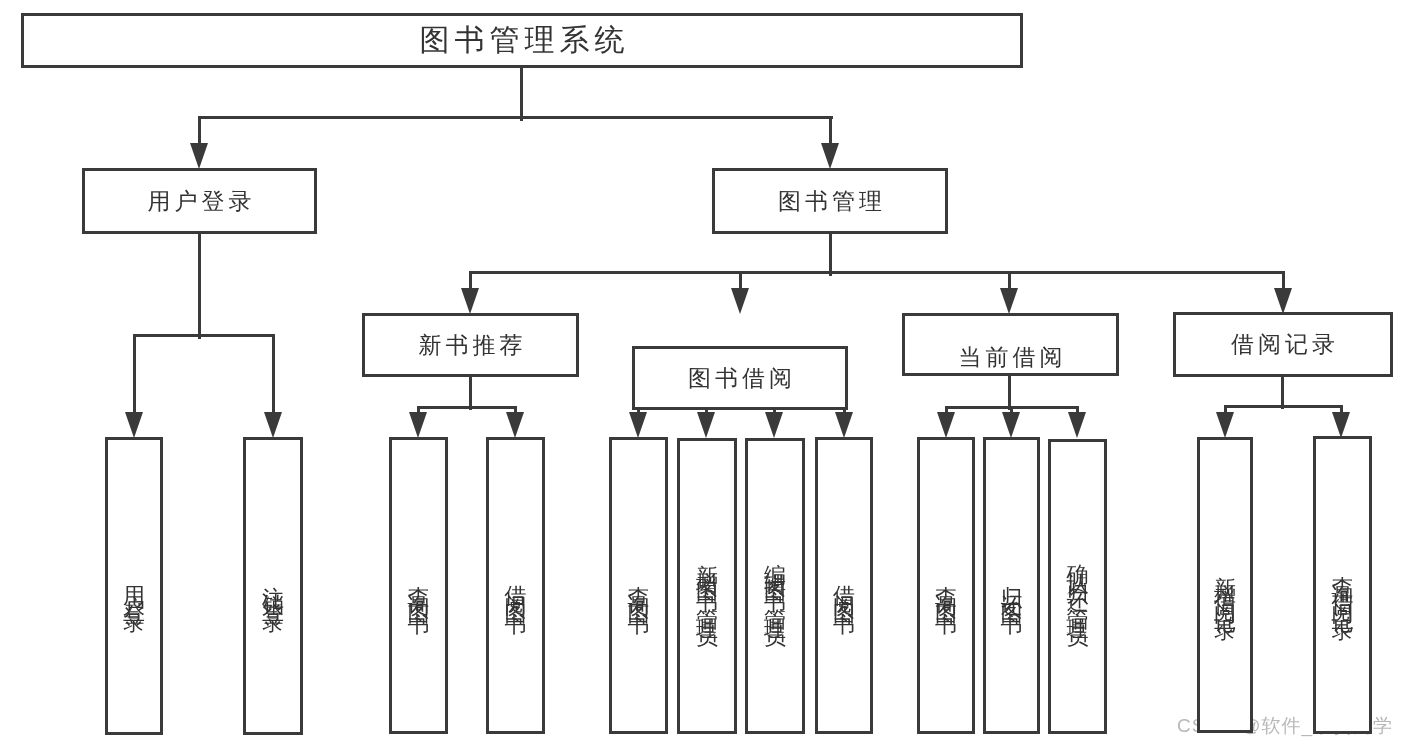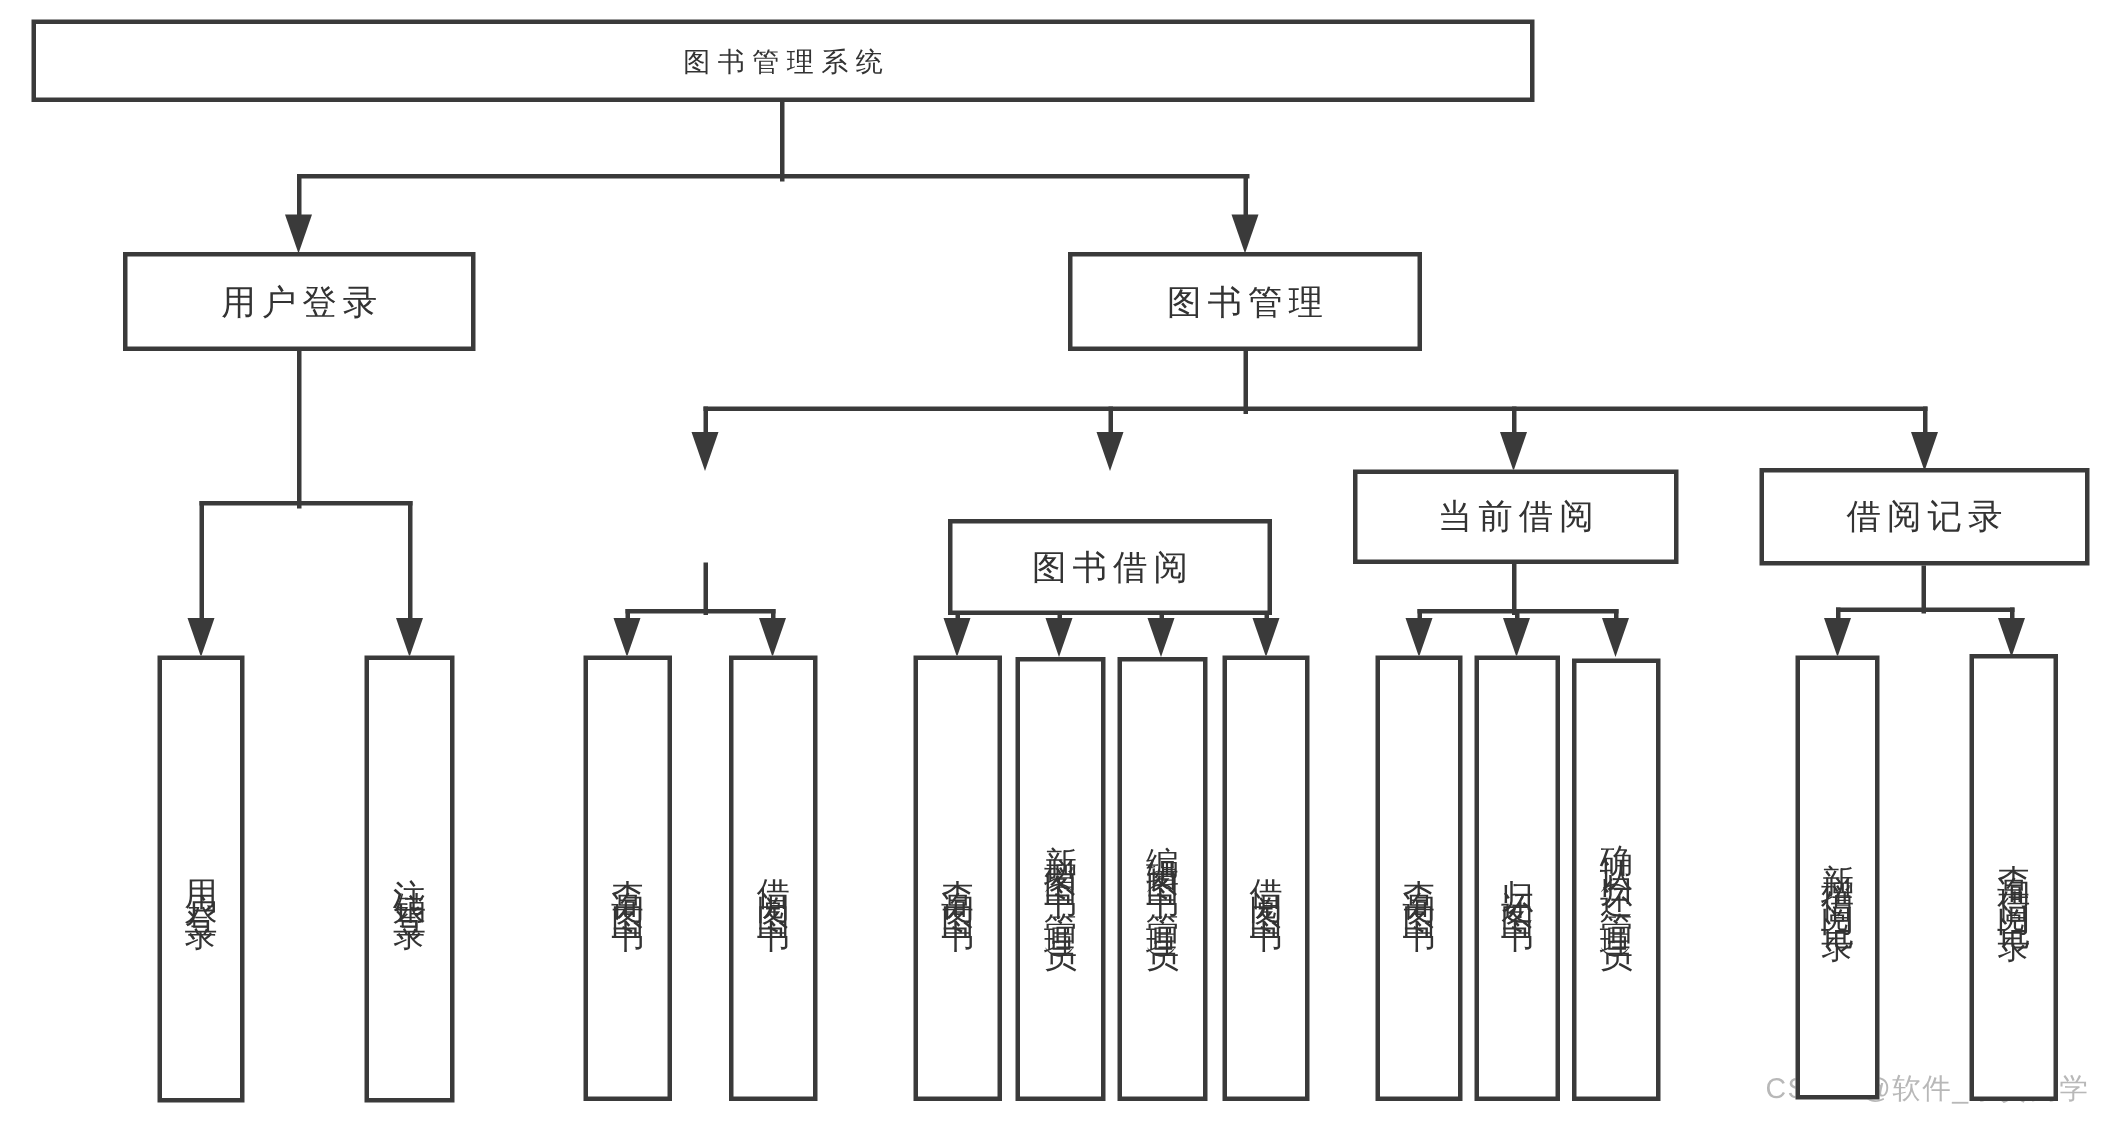--- a/index.html
+++ b/index.html
@@ -27,21 +27,21 @@
     justify-content: center;
     color: var(--text);
   }
   .node.horiz span {
     font-size: 23px;
     letter-spacing: 4px;
     white-space: nowrap;
     text-indent: 4px; 
   }
   .node.root span {
-    font-size: 18px;
+    font-size: 30px;
     letter-spacing: 5px;
     text-indent: 5px;
   }
   .node.vert span {
     writing-mode: vertical-rl;
     text-orientation: mixed;
     font-size: 22px;
     letter-spacing: 9px;
     line-height: 1;
     white-space: nowrap;
@@ -133,24 +133,27 @@
     </div>
     <div class="node horiz" style="left: 712px; top: 168px; width: 236px; height: 66px; text-align: right;">
       <span>图书管理</span>
     </div>
     <div class="node vert" style="left: 105px; top: 437px; width: 58px; height: 298px;">
       <span>用户登录</span>
     </div>
     <div class="node vert" style="left: 243px; top: 437px; width: 60px; height: 298px;">
       <span>注销登录</span>
     </div>
+    <div class="node horiz" style="left: 362px; top: 313px; width: 217px; height: 64px;">
+      <span>新书推荐</span>
+    </div>
     <div class="node horiz" style="left: 632px; top: 313px; width: 216px; height: 64px; margin-top: 33px;">
       <span>图书借阅</span>
     </div>
-    <div class="node horiz" style="left: 902px; top: 313px; width: 217px; height: 63px;">
+    <div class="node horiz" style="left: 902px; top: 313px; width: 217px; height: 63px; align-items: flex-end;">
       <span>当前借阅</span>
     </div>
     <div class="node horiz" style="left: 1173px; top: 312px; width: 220px; height: 65px;">
       <span>借阅记录</span>
     </div>
     <div class="node vert" style="left: 389px; top: 437px; width: 59px; height: 297px;">
       <span>查询图书</span>
     </div>
     <div class="node vert" style="left: 486px; top: 437px; width: 59px; height: 297px;">
       <span>借阅图书</span>

